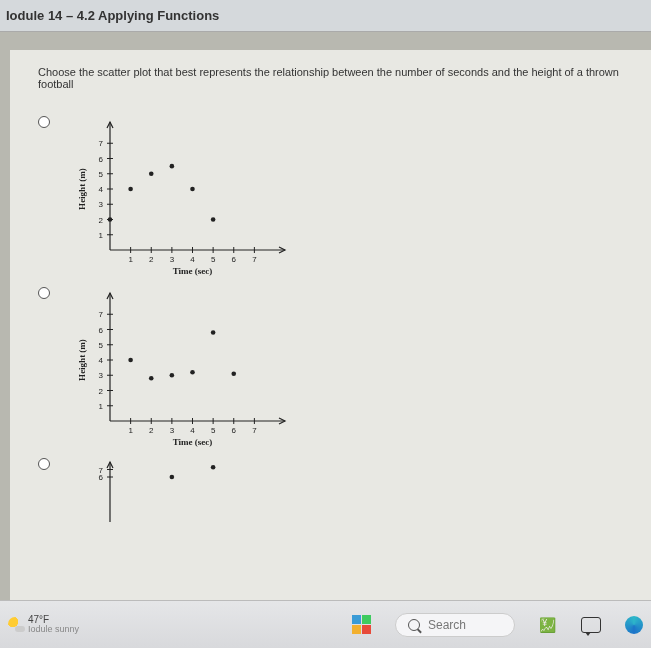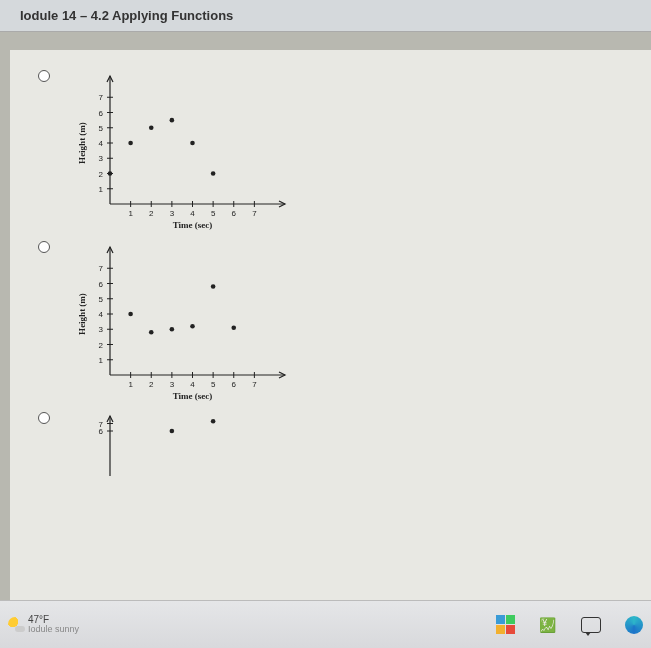--- a/index.html
+++ b/index.html
@@ -6,21 +6,21 @@
     body {
       width: 651px;
       height: 648px;
       background: #b8b8b0;
       font-family: Arial, sans-serif;
       overflow: hidden;
       position: relative;
     }
     .title-bar {
       background: #d5d9dc;
-      padding: 8px 20px;
+      padding: 8px 6px;
       font-size: 13px;
       font-weight: bold;
       color: #333;
       border-bottom: 1px solid #aaa;
     }
     .content-wrap {
       background: #e8e8e3;
       margin: 18px 0 0 10px;
       width: 641px;
       height: 562px;
@@ -147,20 +147,21 @@
     }
   </style>
 </head>
 <body>
 
 <div class="title-bar">
   <span>Iodule 14 – 4.2 Applying Functions</span>
 </div>
 
 <div class="content-wrap">
+  <div class="question">Choose the scatter plot that best represents the relationship between the number of seconds and the height of a thrown football</div>
 
   <div id="options-container">
       <div class="option-row">
         <div class="radio-btn"></div>
         <div class="chart-holder" style="height: 165px;">
           <svg class="chart-svg" width="230" height="165">
             <line class="axis-line" x1="46" y1="10" x2="46" y2="138"></line>
             <polyline class="axis-line" fill="none" points="43,16 46,10 49,16"></polyline>
             <line class="axis-line" x1="46" y1="138" x2="221" y2="138"></line>
             <polyline class="axis-line" fill="none" points="215,135 221,138 215,141"></polyline>
@@ -278,16 +279,20 @@
       <div class="weather-sub">Iodule sunny</div>
     </div>
   </div>
   <div class="spacer"></div>
   <div class="start-btn">
       <div></div>
       <div></div>
       <div></div>
       <div></div>
     </div>
+  <div class="search-box">
+    <span class="mag-icon"></span>
+    <span>Search</span>
+  </div>
   <div class="tray-icon">💹</div>
   <div class="chat-icon"></div>
   <div class="edge-circle"></div>
 </div>
 
 </body></html>

